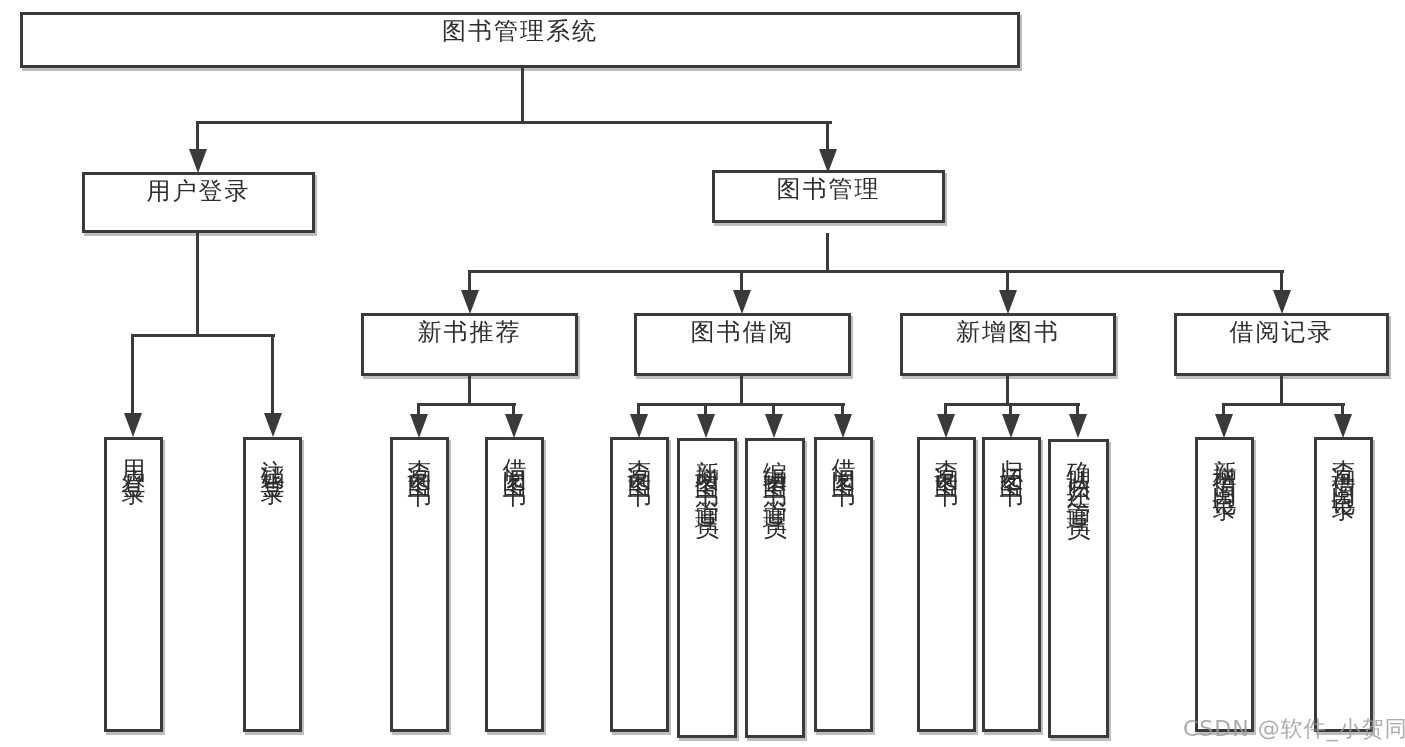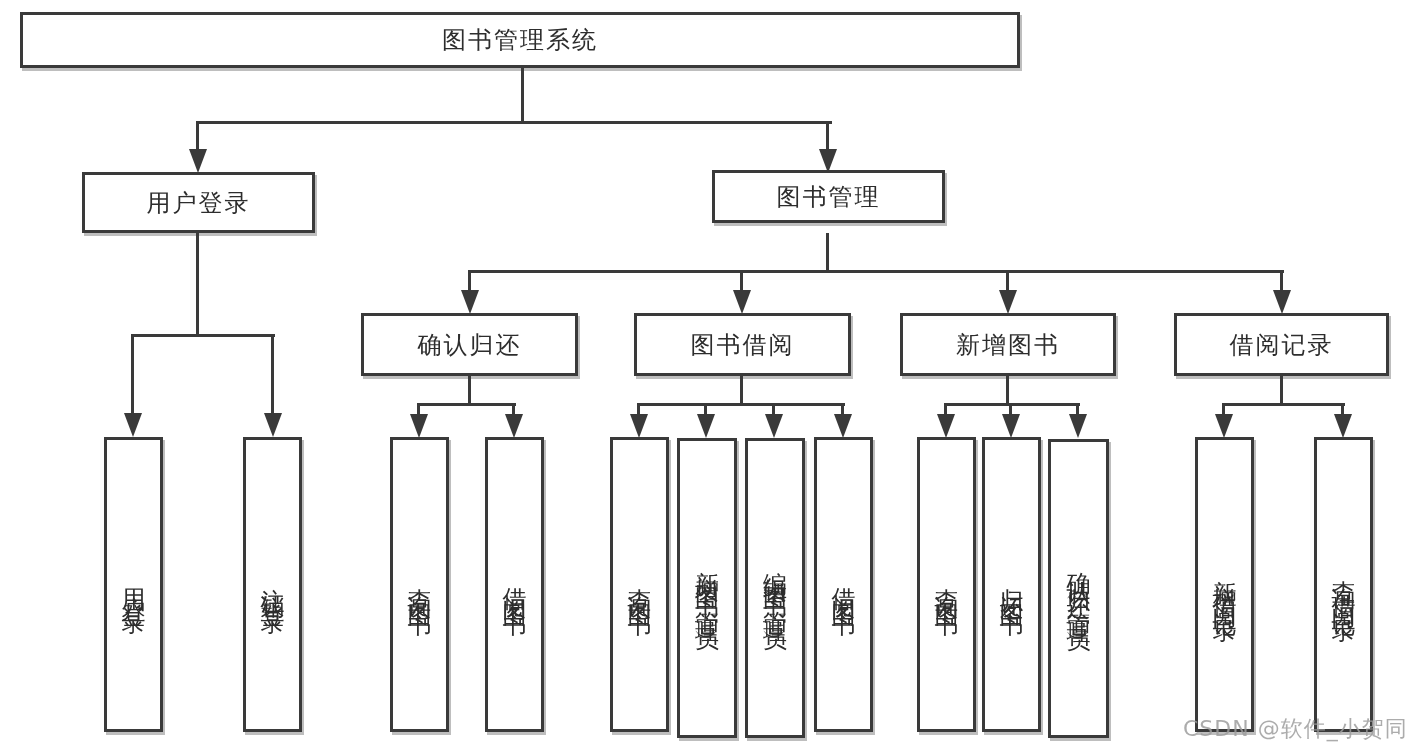--- a/index.html
+++ b/index.html
@@ -14,21 +14,20 @@
     background: #ffffff;
     font-family: "DejaVu Sans", sans-serif;
     overflow: hidden;
   }
   .node {
     position: absolute;
     box-sizing: border-box;
     border: 3px solid #3a3a3a;
     background: #ffffff;
     display: flex;
-    align-items: center;
     justify-content: center;
     box-shadow: 2px 3px 0 rgba(110,110,110,0.45);
   }
   .hlabel {
     font-size: 24px;
     letter-spacing: 2px;
     color: #2d2d2d;
     white-space: nowrap;
   }
   .vlabel {
@@ -103,21 +102,21 @@
   <div class="vline" style="left:468px; top:270px; height:22px;"></div>
   <div class="arrow" style="left:461px; top:290px;"></div>
   <div class="vline" style="left:740px; top:270px; height:22px;"></div>
   <div class="arrow" style="left:733px; top:290px;"></div>
   <div class="vline" style="left:1006px; top:270px; height:22px;"></div>
   <div class="arrow" style="left:999px; top:290px;"></div>
   <div class="vline" style="left:1280px; top:270px; height:22px;"></div>
   <div class="arrow" style="left:1273px; top:290px;"></div>
 
   <div class="node" style="left:361px; top:313px; width:217px; height:63px;">
-    <span class="hlabel">确认归还</span>
+    <span class="hlabel">新书推荐</span>
   </div>
   <div class="node" style="left:634px; top:313px; width:217px; height:63px;font-family:Liberation Serif, serif;">
     <span class="hlabel">图书借阅</span>
   </div>
   <div class="node" style="left:900px; top:313px; width:216px; height:63px;">
     <span class="hlabel">新增图书</span>
   </div>
   <div class="node" style="left:1174px; top:313px; width:215px; height:63px;">
     <span class="hlabel">借阅记录</span>
   </div>

